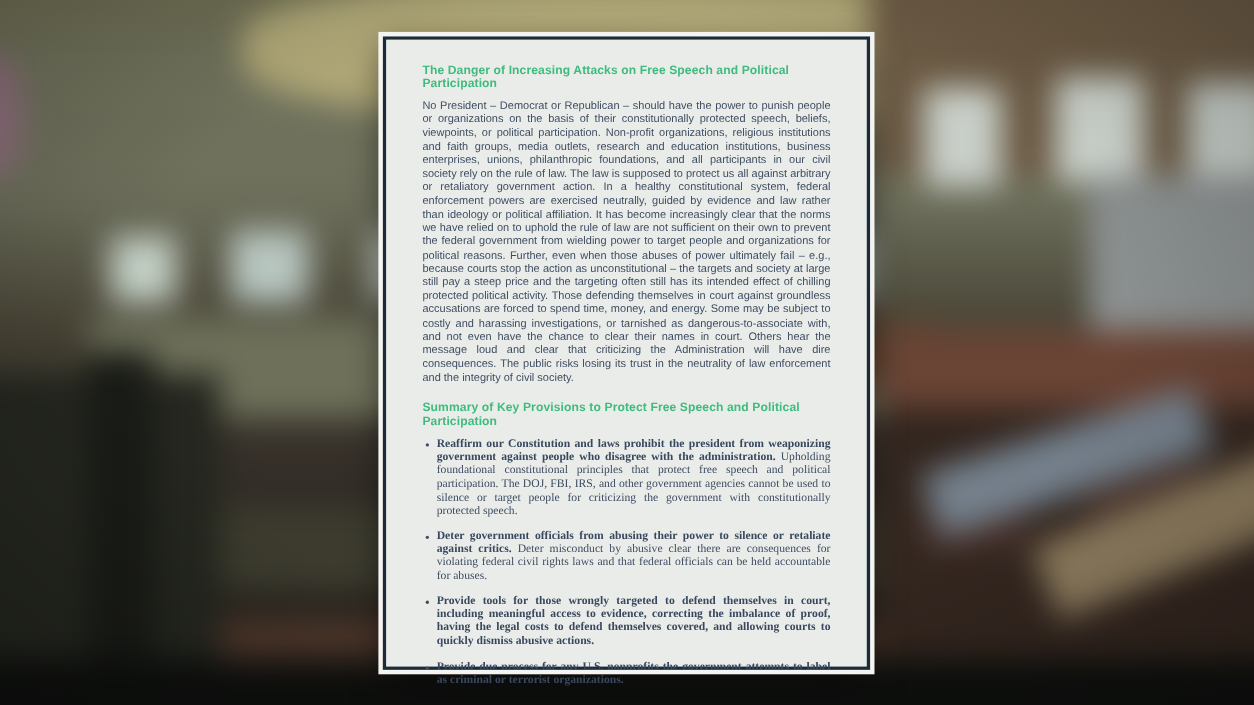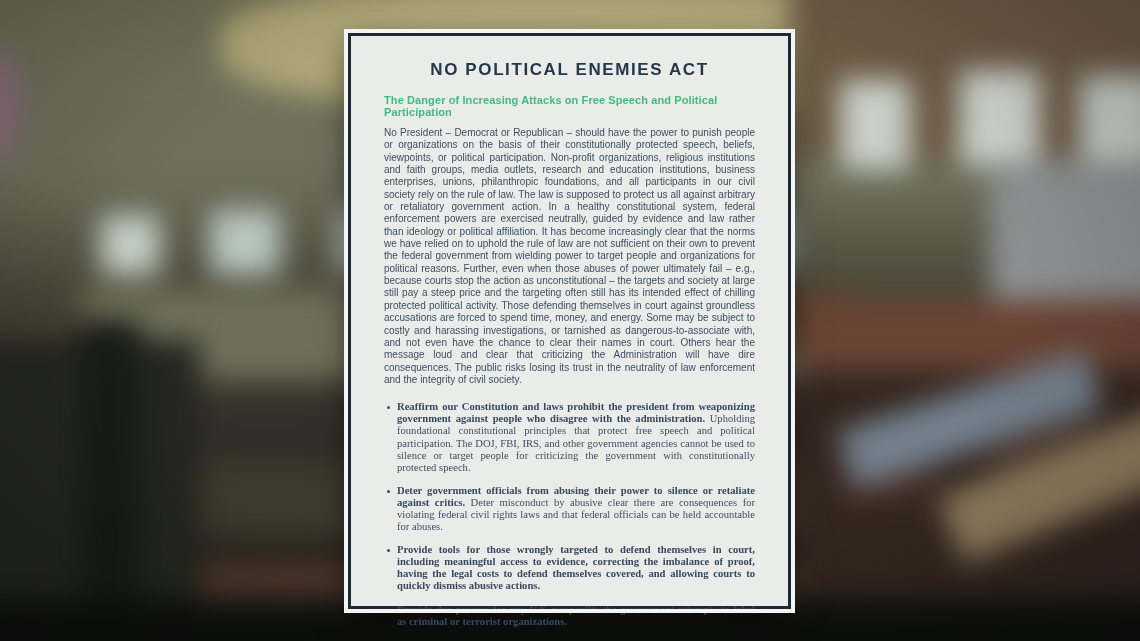--- a/index.html
+++ b/index.html
@@ -84,26 +84,26 @@
   <div class="rectblob" style="left:880px;top:430px;width:260px;height:60px;background:#74808c;transform:rotate(-18deg);"></div>
   <div class="rectblob" style="left:980px;top:480px;width:300px;height:70px;background:#8d7c5e;transform:rotate(-22deg);"></div>
 
   <div class="rectblob" style="left:0;top:640px;width:1220px;height:90px;background:#0e100e;"></div>
 </div>
 <div class="vignette"></div>
 
 <div class="page">
   <div class="page-inner">
 
-    <h1 class="doc-title">NO POLITICAL ENEMIES ACT</h1>
 
     <h2 class="green-head">The Danger of Increasing Attacks on Free Speech and Political Participation</h2>
 
     <p class="body-text">No President – Democrat or Republican – should have the power to punish people or organizations on the basis of their constitutionally protected speech, beliefs, viewpoints, or political participation. Non-profit organizations, religious institutions and faith groups, media outlets, research and education institutions, business enterprises, unions, philanthropic foundations, and all participants in our civil society rely on the rule of law. The law is supposed to protect us all against arbitrary or retaliatory government action. In a healthy constitutional system, federal enforcement powers are exercised neutrally, guided by evidence and law rather than ideology or political affiliation. It has become increasingly clear that the norms we have relied on to uphold the rule of law are not sufficient on their own to prevent the federal government from wielding power to target people and organizations for political reasons. Further, even when those abuses of power ultimately fail – e.g., because courts stop the action as unconstitutional – the targets and society at large still pay a steep price and the targeting often still has its intended effect of chilling protected political activity. Those defending themselves in court against groundless accusations are forced to spend time, money, and energy. Some may be subject to costly and harassing investigations, or tarnished as dangerous-to-associate with, and not even have the chance to clear their names in court. Others hear the message loud and clear that criticizing the Administration will have dire consequences. The public risks losing its trust in the neutrality of law enforcement and the integrity of civil society.</p>
 
+    <h2 class="green-head">Summary of Key Provisions to Protect Free Speech and Political Participation</h2>
 
     <div class="bullets">
       <div class="bullet">
         <span class="dot"></span>
         <span class="btxt"><b>Reaffirm our Constitution and laws prohibit the president from weaponizing government against people who disagree with the administration.</b><span> Upholding foundational constitutional principles that protect free speech and political participation. The DOJ, FBI, IRS, and other government agencies cannot be used to silence or target people for criticizing the government with constitutionally protected speech.</span></span>
       </div>
       <div class="bullet">
         <span class="dot"></span>
         <span class="btxt"><b>Deter government officials from abusing their power to silence or retaliate against critics.</b><span> Deter misconduct by abusive clear there are consequences for violating federal civil rights laws and that federal officials can be held accountable for abuses.</span></span>
       </div>

